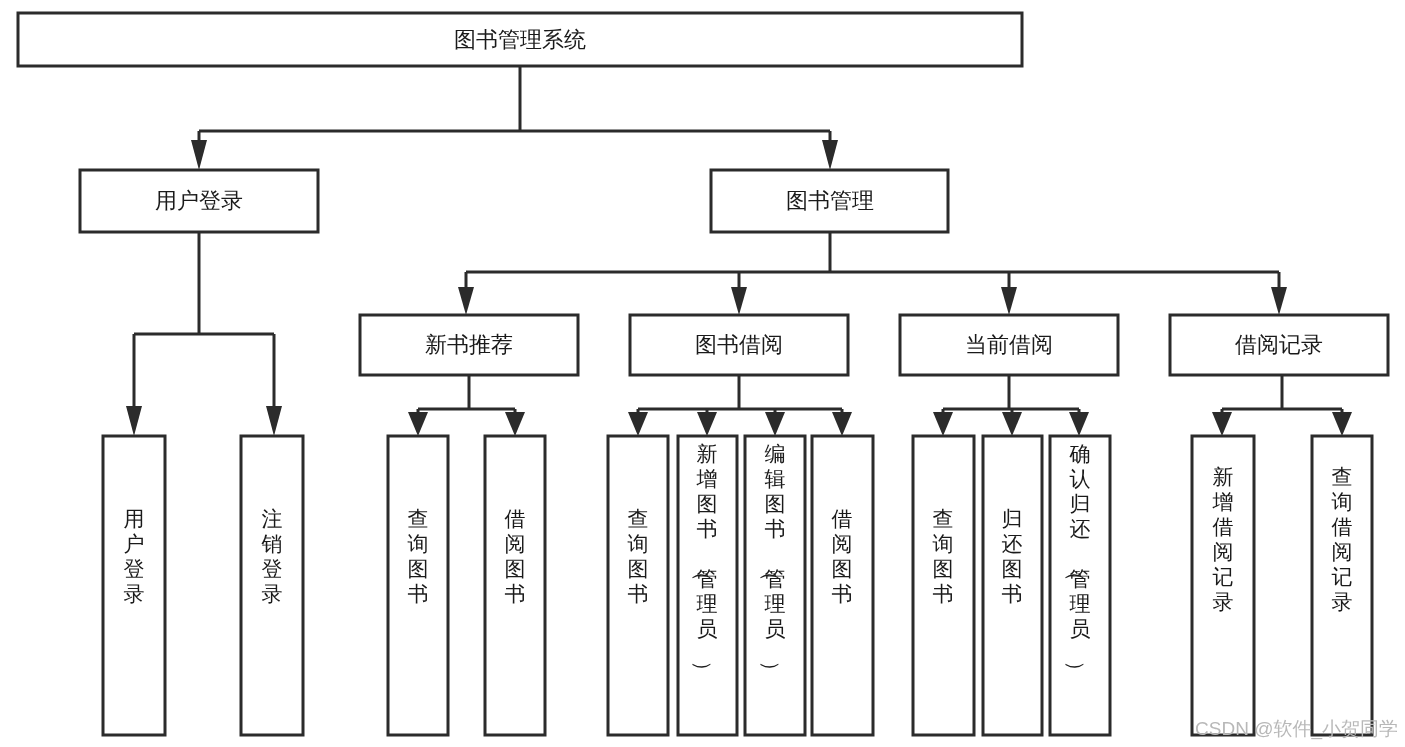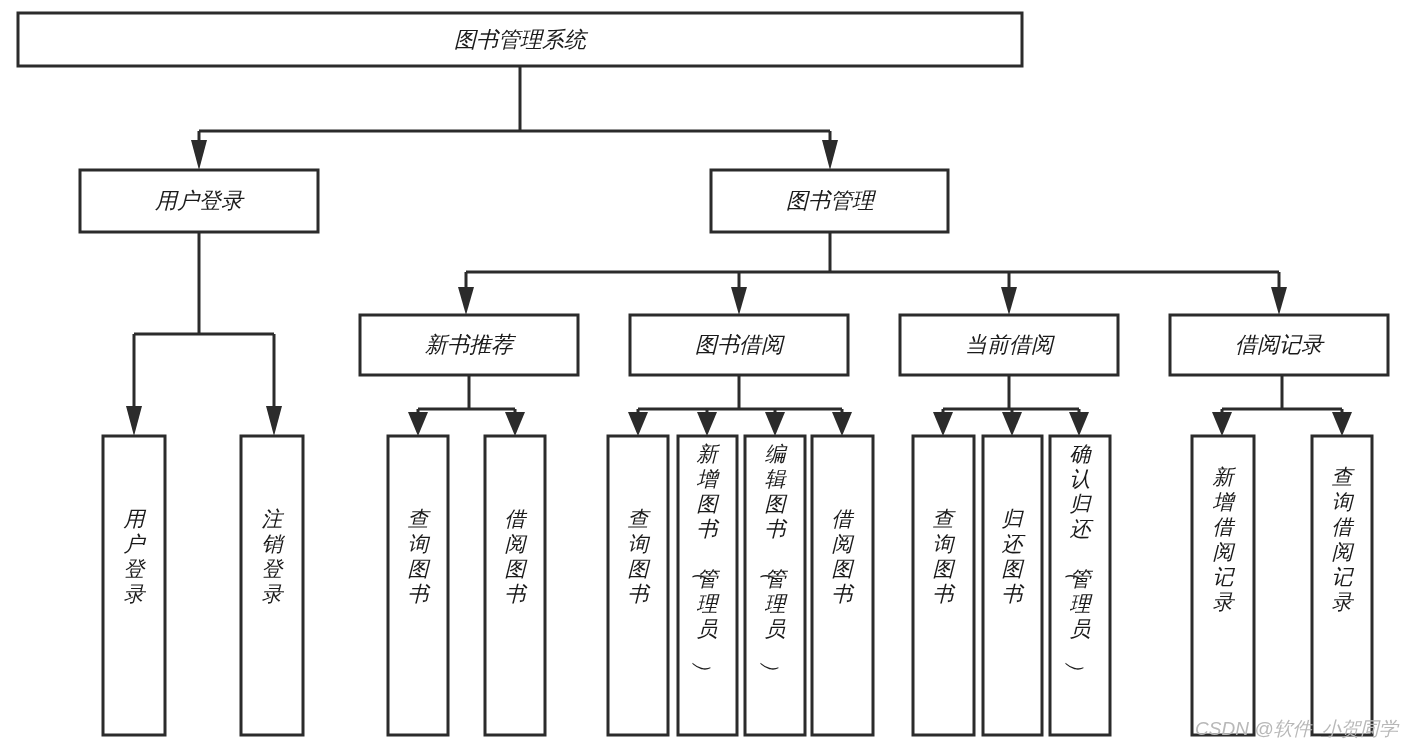--- a/index.html
+++ b/index.html
@@ -10,21 +10,20 @@
   }
   body {
     font-family: "Liberation Sans", "DejaVu Sans", sans-serif;
   }
   #diagram-root {
     position: relative;
     width: 1405px;
     height: 747px;
     background: #ffffff;
     overflow: hidden;
-    font-style: italic;
   }
   svg.diagram-canvas {
     position: absolute;
     left: 0;
     top: 0;
     width: 1405px;
     height: 747px;
     display: block;
   }
   .node-box {

